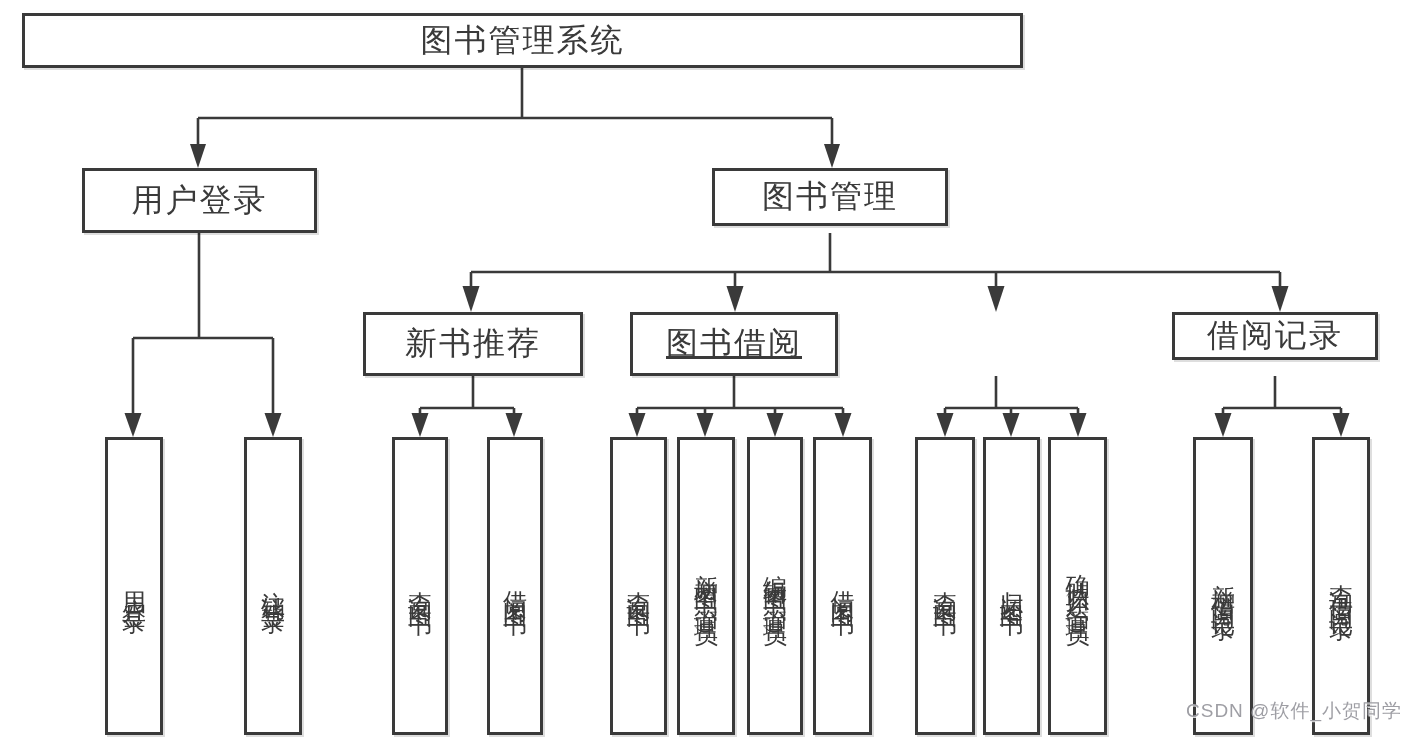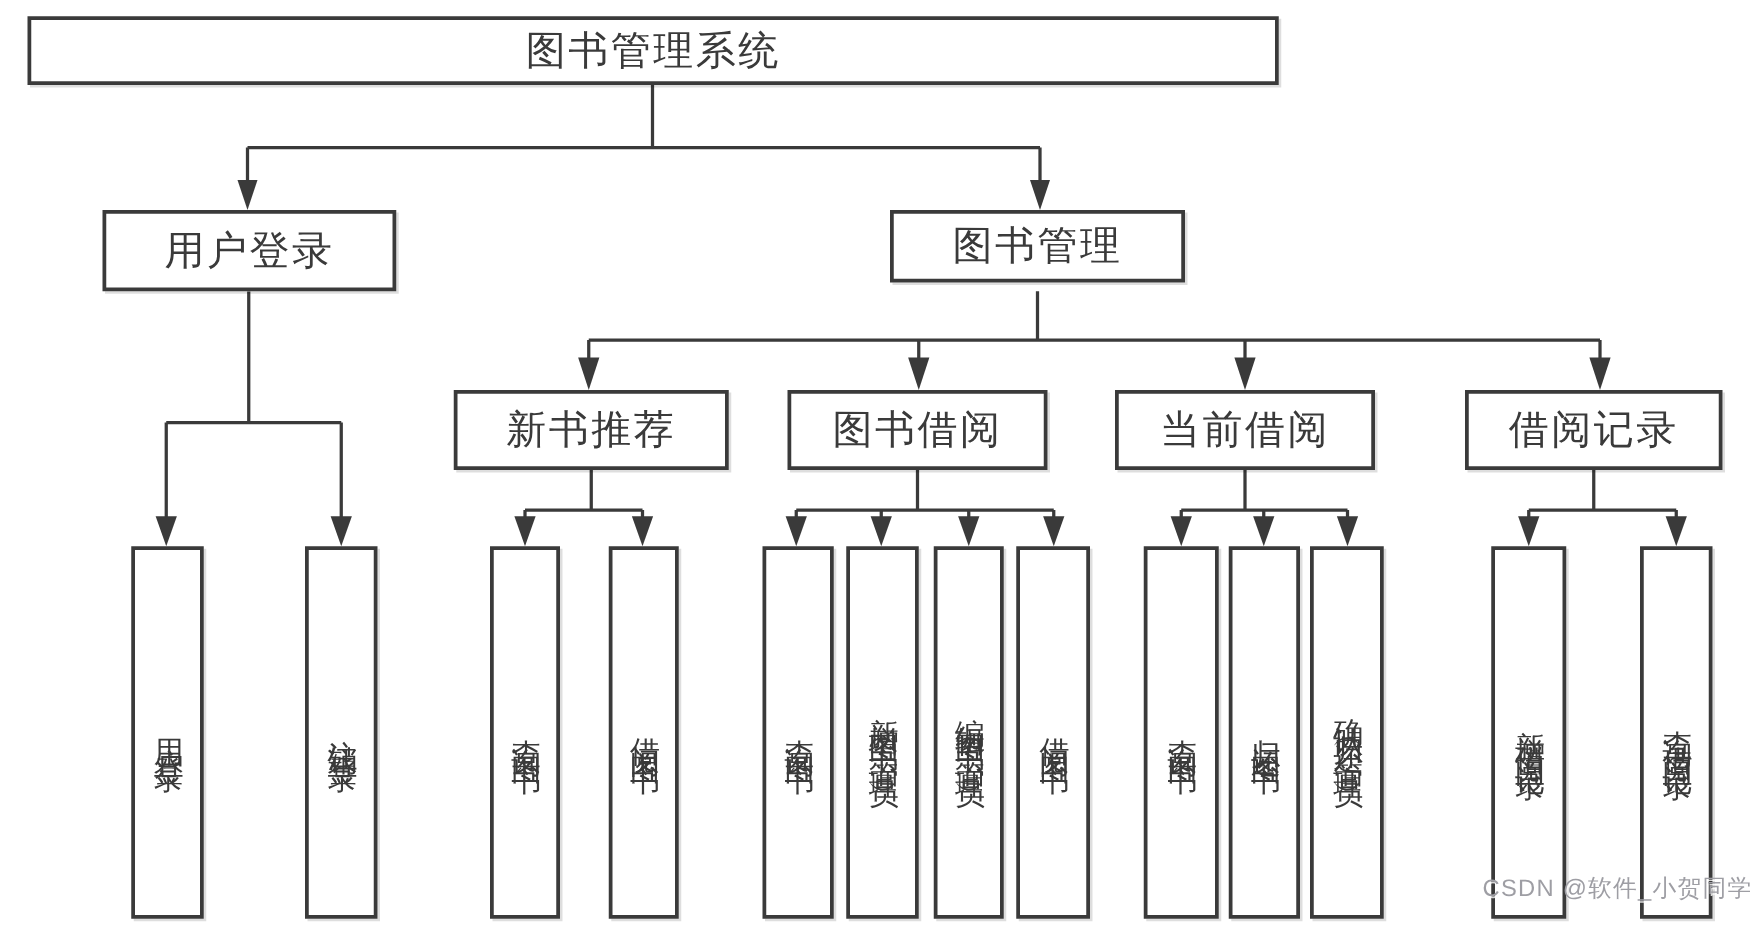--- a/index.html
+++ b/index.html
@@ -113,27 +113,24 @@
   <div class="node h-node" style="left:82px; top:168px; width:235px; height:65px;">
     <span>用户登录</span>
   </div>
   <div class="node h-node" style="left:712px; top:168px; width:236px; height:58px;">
     <span>图书管理</span>
   </div>
 
   <div class="node h-node" style="left:363px; top:312px; width:220px; height:64px;font-family:Liberation Serif, serif;">
     <span>新书推荐</span>
   </div>
-  <div class="node h-node" style="left:630px; top:312px; width:208px; height:64px;">
+  <div class="node h-node" style="left:630px; top:312px; width:208px; height:64px;text-decoration:underline;">
     <span>图书借阅</span>
   </div>
-  <div class="node h-node" style="left:892px; top:312px; width:208px; height:64px;">
-    <span>当前借阅</span>
-  </div>
-  <div class="node h-node" style="left:1172px; top:312px; width:206px; height:64px;">
+  <div class="node h-node" style="left:1172px; top:312px; width:206px; height:48px;">
     <span>借阅记录</span>
   </div>
 
   <div class="node v-node" style="left:105px; top:437px; width:58px; height:298px;">
     <span class="vtext">用户登录</span>
   </div>
   <div class="node v-node" style="left:244px; top:437px; width:58px; height:298px;">
     <span class="vtext">注销登录</span>
   </div>
 

